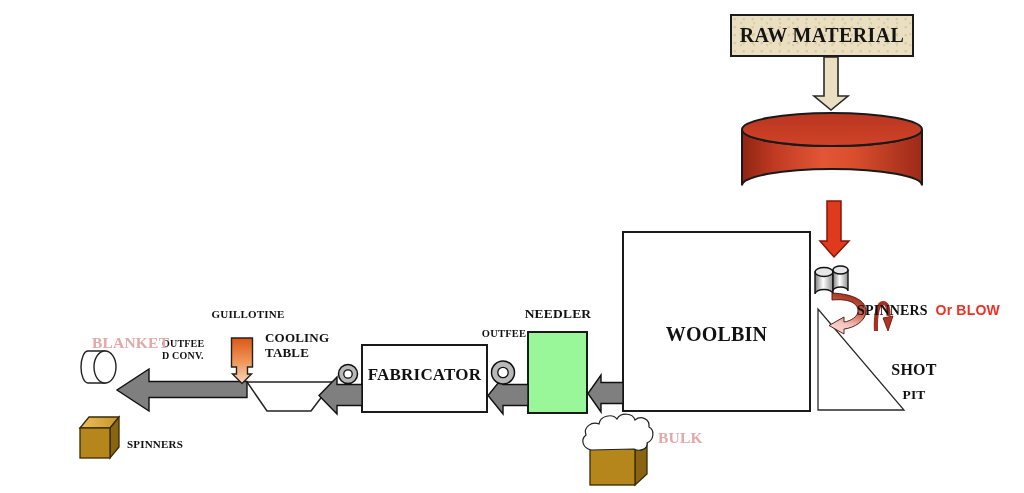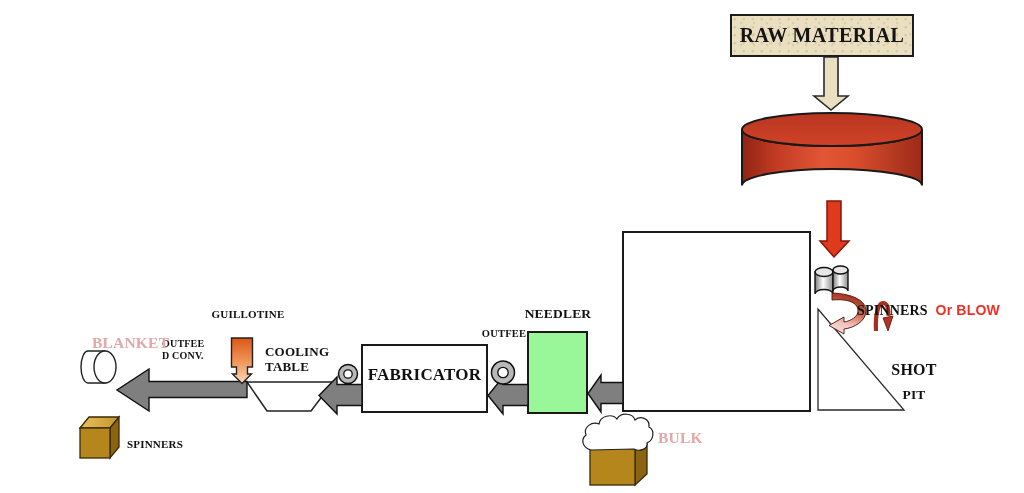--- a/index.html
+++ b/index.html
@@ -144,32 +144,33 @@
   <div class="lbl white center" style="left:742px;top:174px;width:180px;font-size:16px;">FURNACE</div>
 
   <div class="lbl" style="left:857px;top:283px;font-size:14px;margin-top:20px;">
     <span>SPINNERS</span>
     <span class="sans redtxt" style="margin-left:4px;">Or BLOW</span>
   </div>
 
   <div class="lbl center" style="left:884px;top:361px;width:60px;font-size:16px;">SHOT</div>
   <div class="lbl center" style="left:884px;top:388px;width:60px;font-size:13.5px;">PIT</div>
 
+  <div class="lbl center" style="left:623px;top:324px;width:187px;font-size:20px;">WOOLBIN</div>
 
   <div class="lbl pink" style="left:658px;top:430px;font-size:15.5px;">BULK</div>
 
   <div class="lbl center" style="left:517px;top:307px;width:82px;font-size:13.5px;">NEEDLER</div>
 
   <div class="lbl center" style="left:481px;top:328px;width:46px;font-size:10.5px;">OUTFEE</div>
 
   <div class="lbl center" style="left:362px;top:366px;width:125px;font-size:17px;">FABRICATOR</div>
 
   <div class="lbl center" style="left:203px;top:309px;width:90px;font-size:11px;">GUILLOTINE</div>
 
-  <div class="lbl" style="left:265px;top:345px;font-size:13px;line-height:14.5px;font-family:Liberation Serif, serif;">
+  <div class="lbl" style="left:265px;top:331px;font-size:13px;line-height:14.5px;font-family:Liberation Serif, serif;">
     <div>COOLING</div>
     <div>TABLE</div>
   </div>
 
   <div class="lbl" style="left:162px;top:338px;font-size:10px;line-height:11.5px;">
     <div>OUTFEE</div>
     <div>D CONV.</div>
   </div>
 
   <div class="lbl pink" style="left:92px;top:335px;font-size:15.5px;">BLANKET</div>

